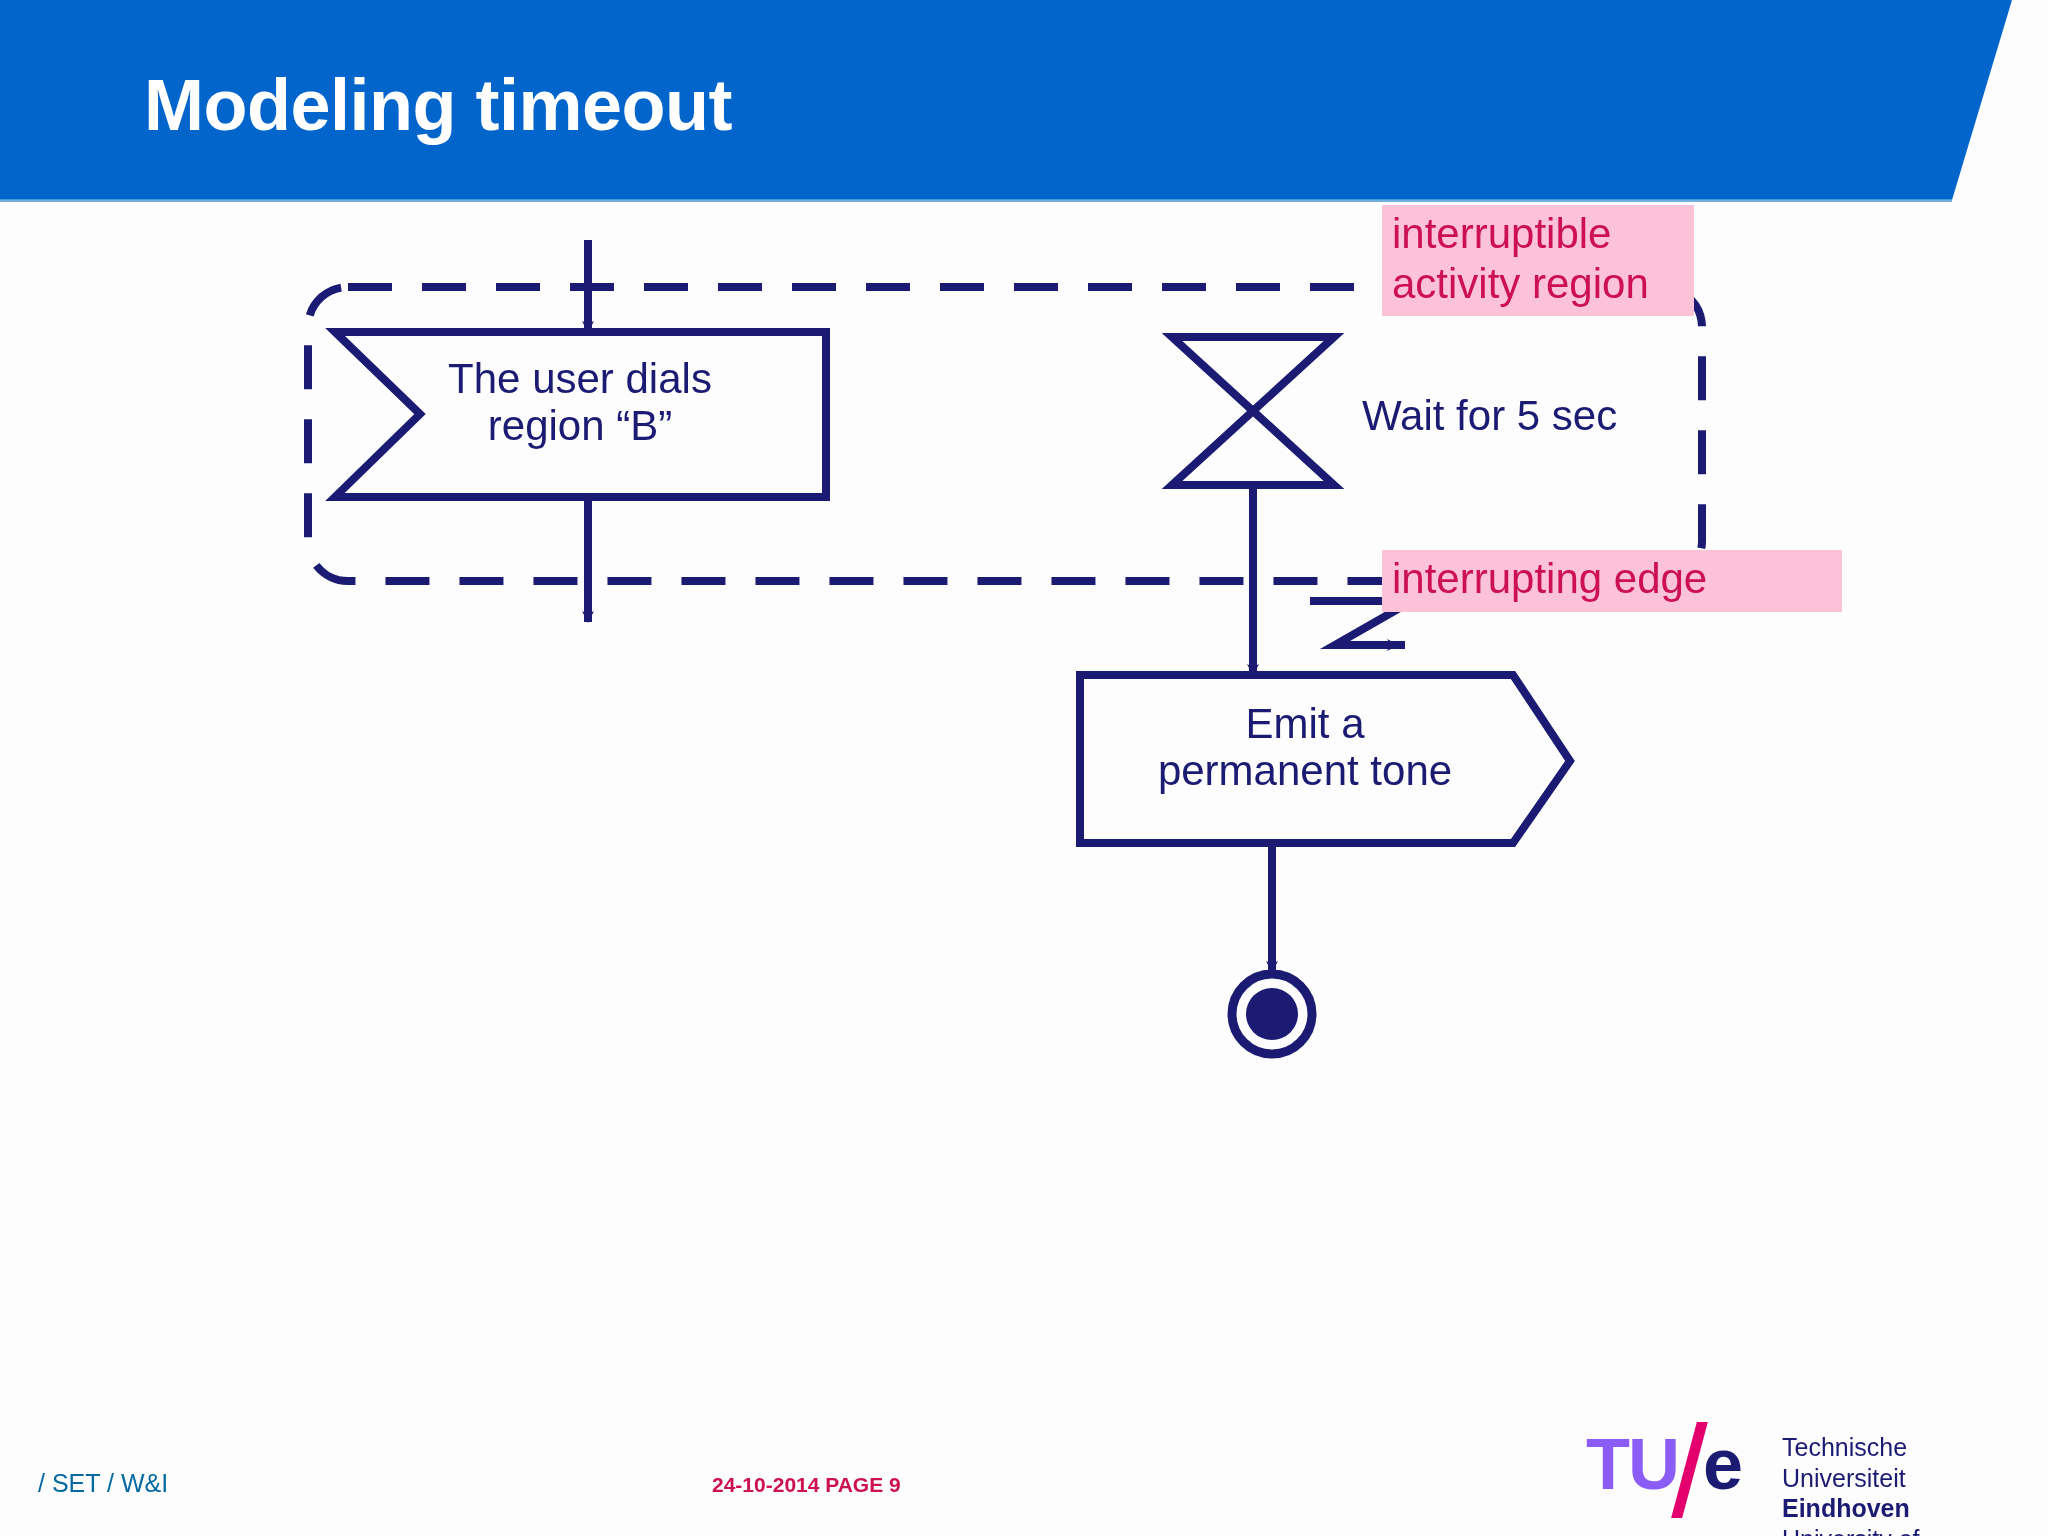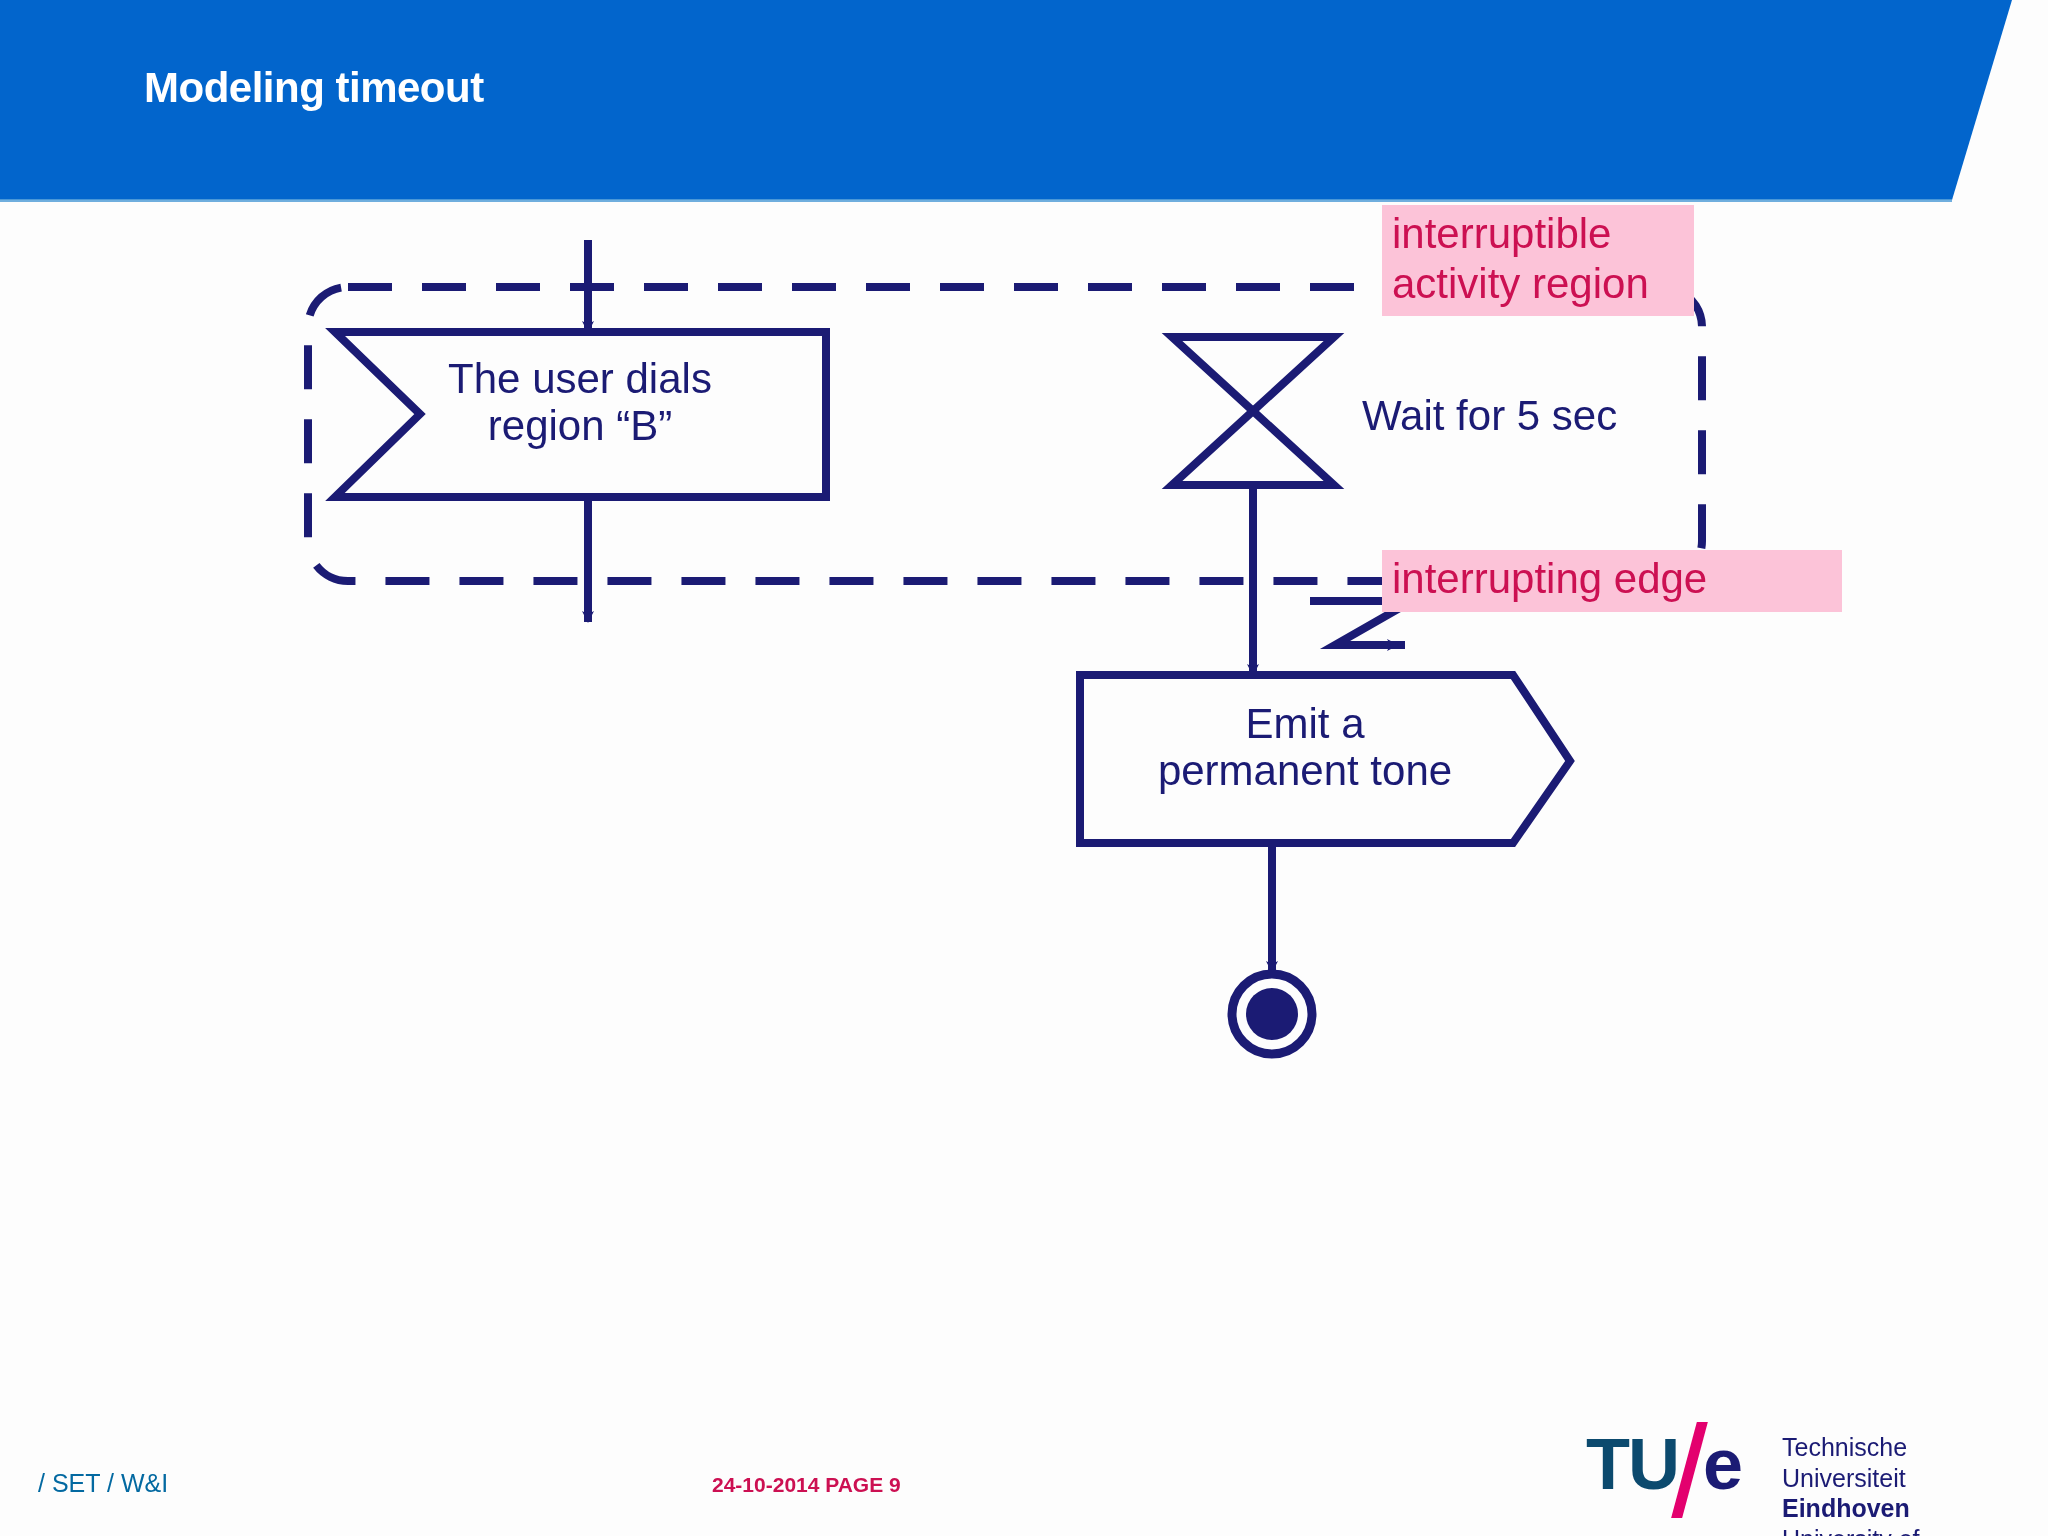--- a/index.html
+++ b/index.html
@@ -35,21 +35,21 @@
     top: 199px;
     width: 1952px;
     height: 3px;
     background: #56a0d8;
     opacity: .85;
   }
   #slide-title {
     position: absolute;
     left: 144px;
     top: 64px;
-    font-size: 42px;
+    font-size: 72px;
     font-weight: bold;
     color: #ffffff;
     letter-spacing: -0.5px;
     white-space: nowrap;
   }
 
   
   #diagram-svg {
     position: absolute;
     left: 0;
@@ -141,21 +141,21 @@
     top: 0;
     width: 180px;
     height: 92px;
   }
   #tue-mark .tu-text {
     position: absolute;
     left: 0;
     top: 4px;
     font-size: 72px;
     font-weight: bold;
-    color: #0c4a6e;
+    color: #8b5cf6;
     letter-spacing: -2px;
     line-height: 1;
   }
   #tue-mark .slash {
     position: absolute;
     left: 98px;
     top: -2px;
     width: 11px;
     height: 96px;
     background: #e3006e;

